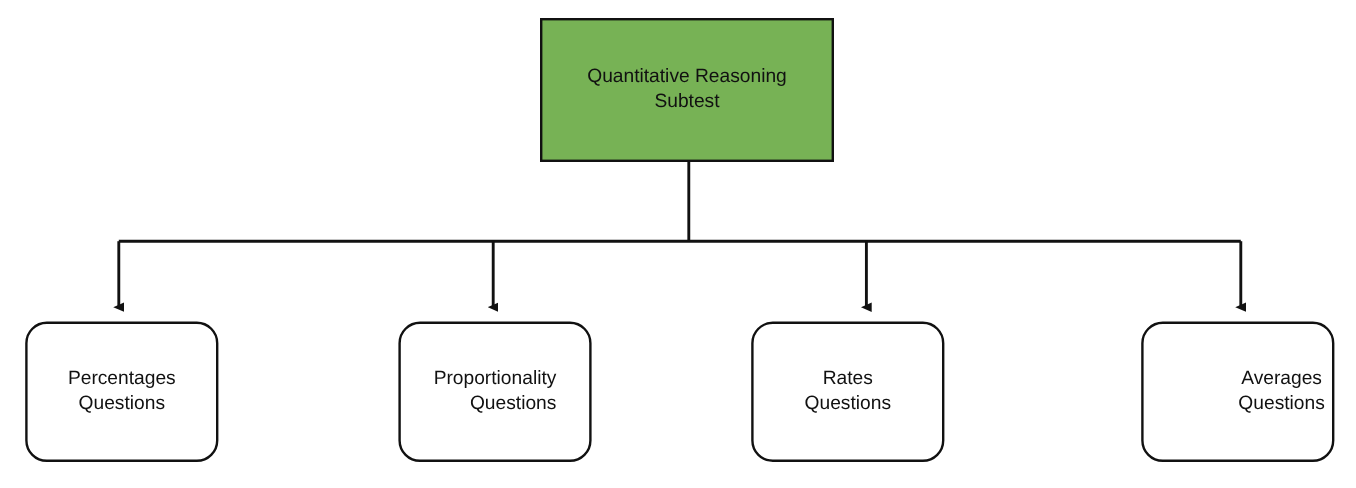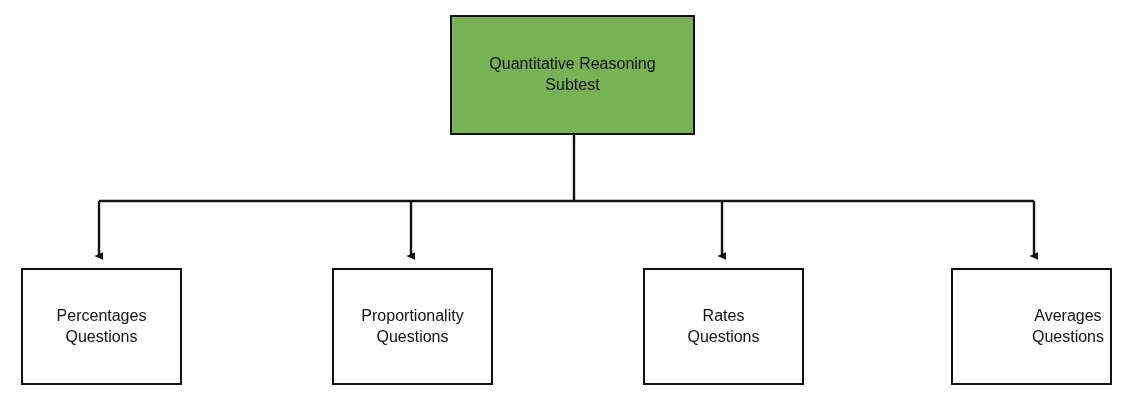--- a/index.html
+++ b/index.html
@@ -51,24 +51,25 @@
     height: 120px;
     background: #77b255;
     font-size: 16px;
   }
   .leaf-node {
     top: 268px;
     width: 161px;
     height: 117px;
     background: #ffffff;
     font-size: 16px;
+    border-radius: 18px;
   }
   #leaf-node-0 { left: 21px; }
-  #leaf-node-1 { left: 332px; }
-  #leaf-node-2 { left: 643px; }
+  #leaf-node-1 { left: 332px; text-align: right; }
+  #leaf-node-2 { left: 626px; }
   #leaf-node-3 { left: 951px; width: 161px; justify-content: flex-end; }
 </style>
 </head>
 <body>
 
 <div id="diagram-canvas">
 
   <svg id="connector-layer" viewBox="0 0 1130 407" width="1130" height="407" xmlns="http://www.w3.org/2000/svg">
     <defs>
       <marker id="arrow-head" markerWidth="9" markerHeight="9" refX="4.2" refY="4.4" orient="auto" markerUnits="userSpaceOnUse">

